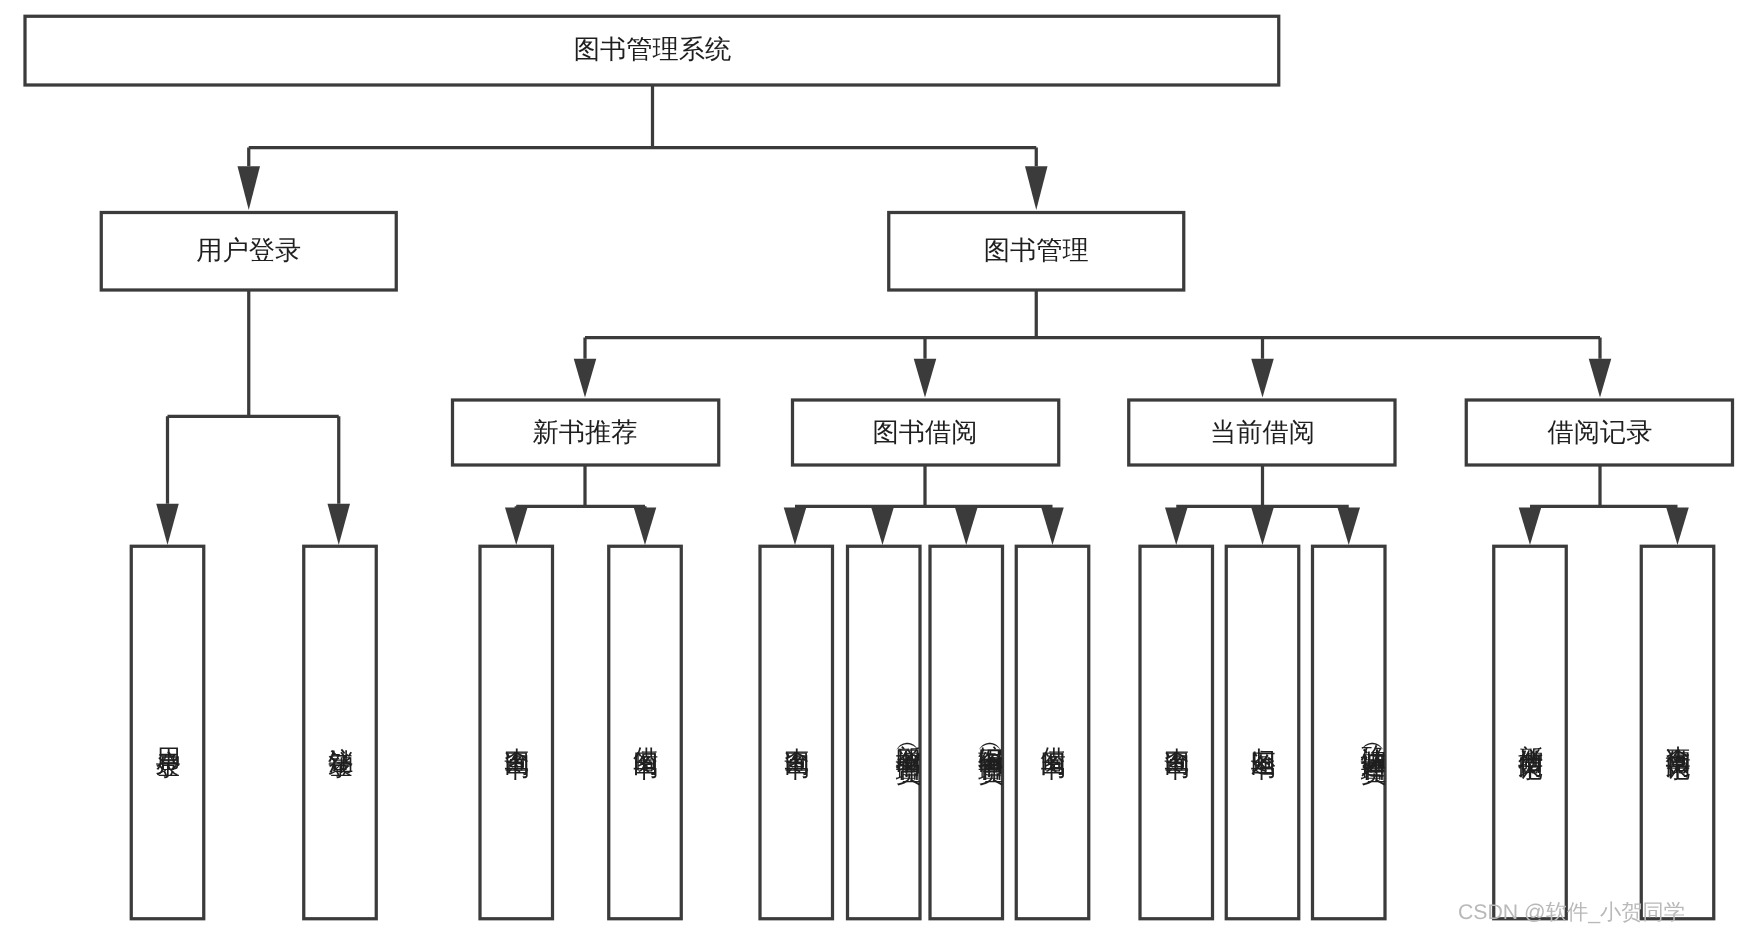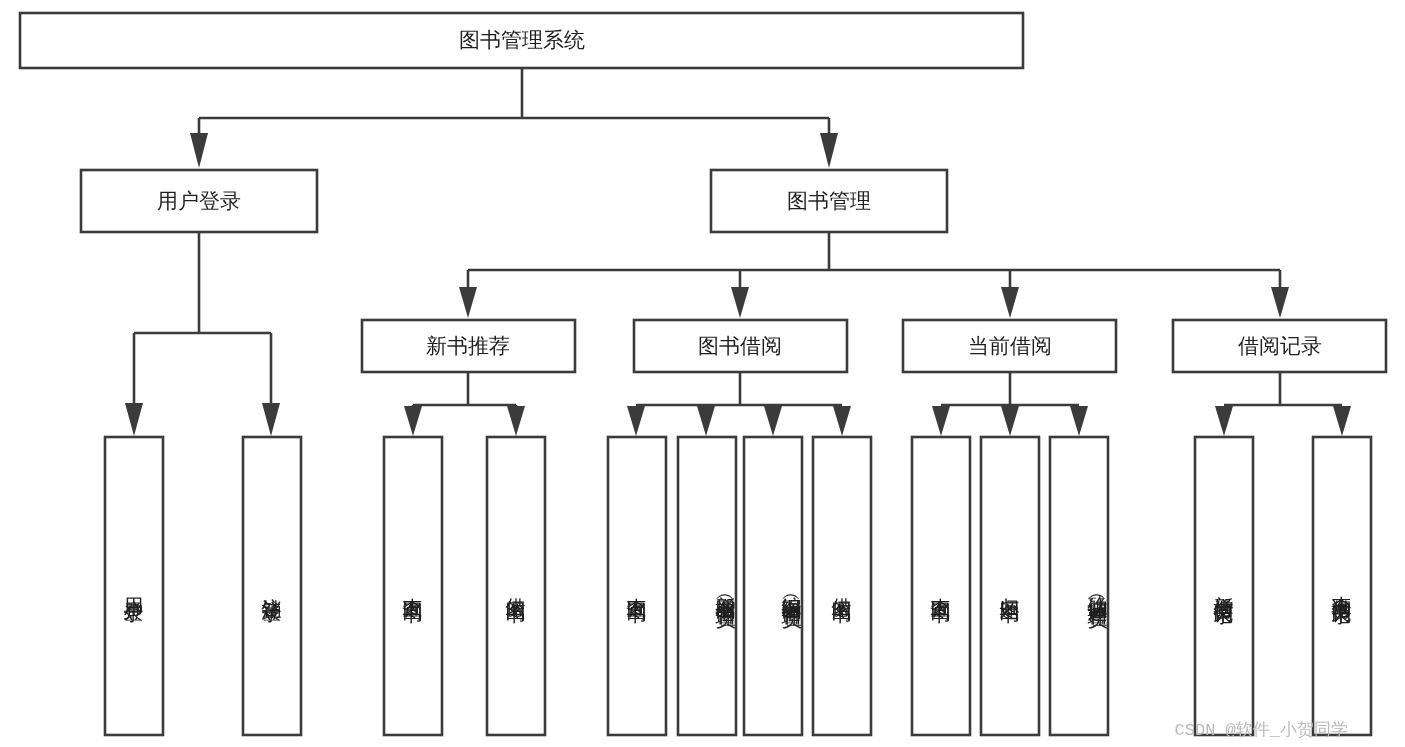--- a/index.html
+++ b/index.html
@@ -62,21 +62,21 @@
     display: flex;
     align-items: center;
     justify-content: center;
     pointer-events: none;
     user-select: none;
   }
   .watermark {
     position: absolute;
     right: 12px;
     bottom: 6px;
-    font-family: Liberation Mono, monospace;
+    font-family: Liberation Sans, sans-serif;
     font-size: 17px;
     color: #b9b9b9;
     white-space: nowrap;
     user-select: none;
     margin-top: 44px;
   }
 </style>
 </head>
 <body>
 

